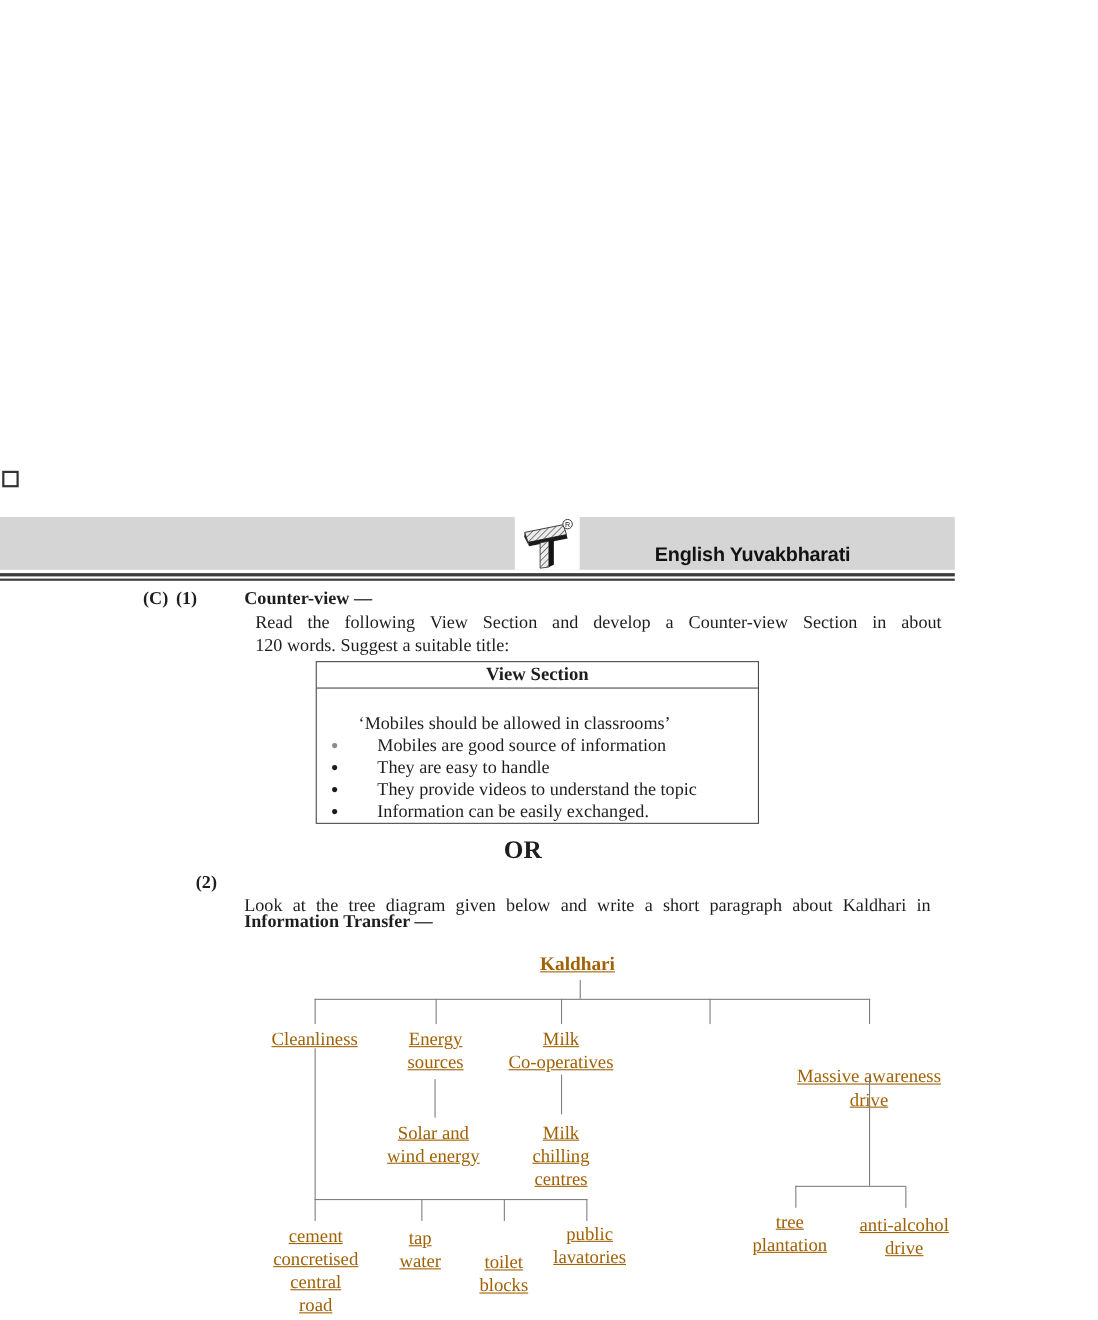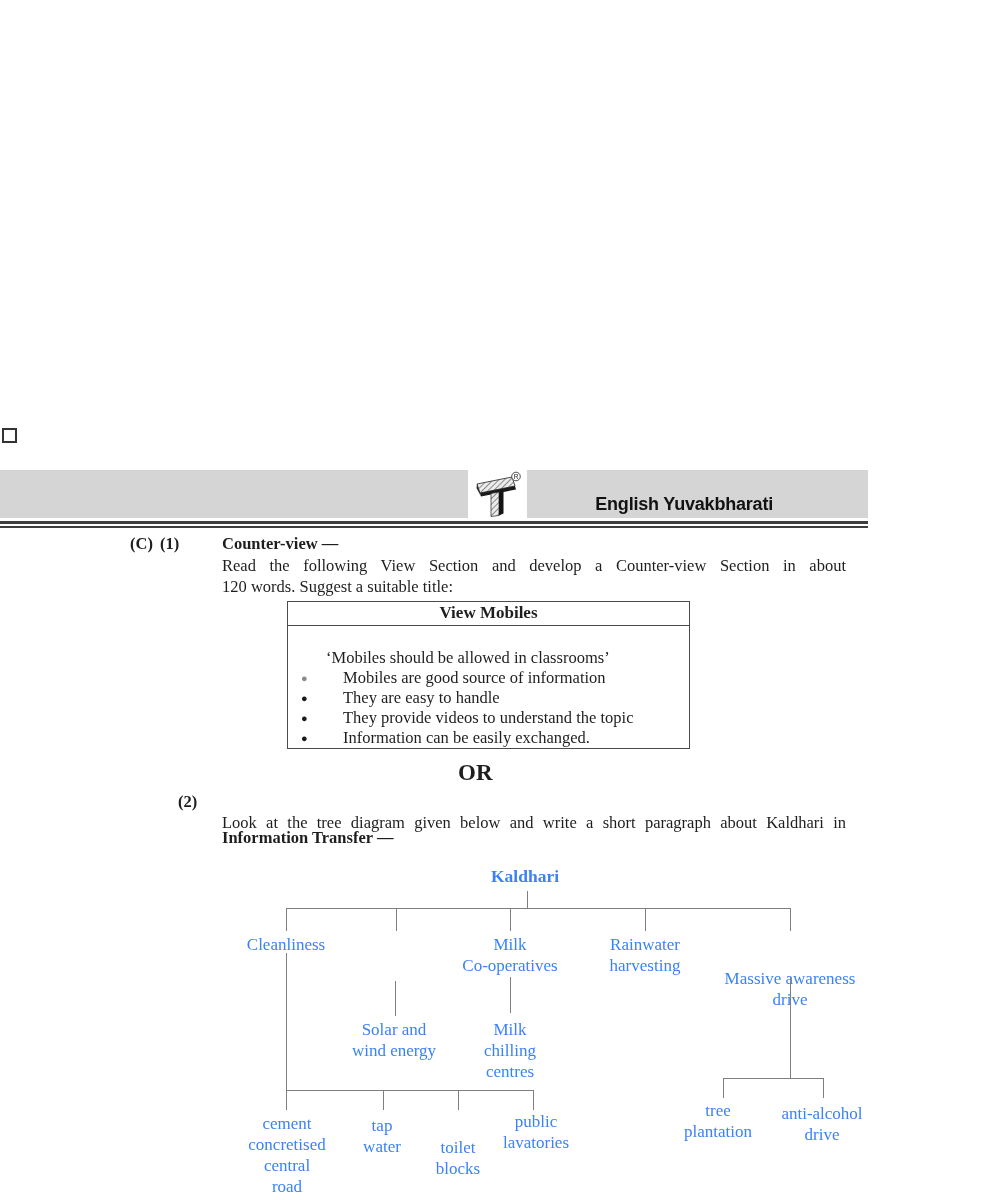--- a/index.html
+++ b/index.html
@@ -32,21 +32,21 @@
   .vs-box{position:absolute;left:287px;top:601px;width:401px;height:146px;border:1.5px solid #4b4b4b;}
   .vs-title{text-align:center;font-weight:bold;font-size:17px;padding:1px 0 2px 0;border-bottom:1.5px solid #4b4b4b;}
   .vs-head{margin-top:21px;padding-left:38px;font-size:16.5px;line-height:21px;}
   .vs-li{display:flex;font-size:16.5px;line-height:20px;}
   .vs-dot{width:12px;margin-left:13px;font-size:11px;line-height:20px;color:#1a1a1a;}
   .vs-dot.gray{color:#8c8c8c;}
   .vs-txt{margin-left:30px;}
 
   
   .tl{position:absolute;background:#7f7f7f;}
-  .tn{position:absolute;text-align:center;font-size:17px;line-height:21px;white-space:pre-line;color:#3b82f6;}
+  .tn{position:absolute;text-align:center;font-size:17px;line-height:21px;white-space:pre-line;color:#a16207;text-decoration:underline;}
 </style>
 </head>
 <body>
 
 <div class="page">
 
   <div class="edge-bar"></div>
   <div class="reg-sq l"></div>
   <div class="reg-sq r"></div>
 
@@ -68,27 +68,27 @@
     <text x="42" y="9" text-anchor="middle" font-size="6.5" font-family="Liberation Sans, sans-serif" fill="#1a1a1a">R</text>
   </svg>
   <div class="band-title">English Yuvakbharati</div>
   <div class="rule1"></div>
   <div class="rule2"></div>
 
   <div class="abs b fs" style="left:130px;top:533px;">(C)</div>
   <div class="abs b fs" style="left:160px;top:533px;">(1)</div>
   <div class="abs b fs" style="left:222px;top:533px;">Counter-view —</div>
   <div class="abs b fs" style="left:876px;top:533px;">(4)</div>
-  <div class="para" style="top:555px;">
+  <div class="para" style="top:555px;margin-left:10px;">
     <div class="jline">Read the following View Section and develop a Counter-view Section in about</div>
     <div>120 words. Suggest a suitable title:</div>
   </div>
 
   <div class="vs-box">
-    <div class="vs-title">View Mobiles</div>
+    <div class="vs-title">View Section</div>
     <div class="vs-head">‘Mobiles should be allowed in classrooms’</div>
     <div class="vs-li">
       <span class="vs-dot gray">●</span>
       <span class="vs-txt">Mobiles are good source of information</span>
     </div>
     <div class="vs-li">
       <span class="vs-dot">●</span>
       <span class="vs-txt">They are easy to handle</span>
     </div>
     <div class="vs-li">
@@ -113,24 +113,24 @@
 
   <div class="tl" style="left:527px;top:891px;width:1px;height:17px;"></div>
   <div class="tl" style="left:286px;top:908px;width:505px;height:1px;"></div>
   <div class="tl" style="left:286px;top:908px;width:1px;height:23px;"></div>
   <div class="tl" style="left:396px;top:908px;width:1px;height:23px;"></div>
   <div class="tl" style="left:510px;top:908px;width:1px;height:23px;"></div>
   <div class="tl" style="left:645px;top:908px;width:1px;height:23px;"></div>
   <div class="tl" style="left:790px;top:908px;width:1px;height:23px;"></div>
 
   <div class="tn" style="left:226px;top:934px;width:120px;">Cleanliness</div>
+  <div class="tn" style="left:336px;top:934px;width:120px;">Energy
+sources</div>
   <div class="tn" style="left:435px;top:934px;width:150px;">Milk
 Co-operatives</div>
-  <div class="tn" style="left:580px;top:934px;width:130px;">Rainwater
-harvesting</div>
   <div class="tn" style="left:705px;top:968px;width:170px;">Massive awareness
 drive</div>
 
   <div class="tl" style="left:286px;top:953px;width:1px;height:137px;"></div>
   <div class="tl" style="left:395px;top:981px;width:1px;height:35px;"></div>
   <div class="tl" style="left:510px;top:977px;width:1px;height:36px;"></div>
   <div class="tl" style="left:790px;top:977px;width:1px;height:101px;"></div>
 
   <div class="tn" style="left:329px;top:1019px;width:130px;">Solar and
 wind energy</div>

